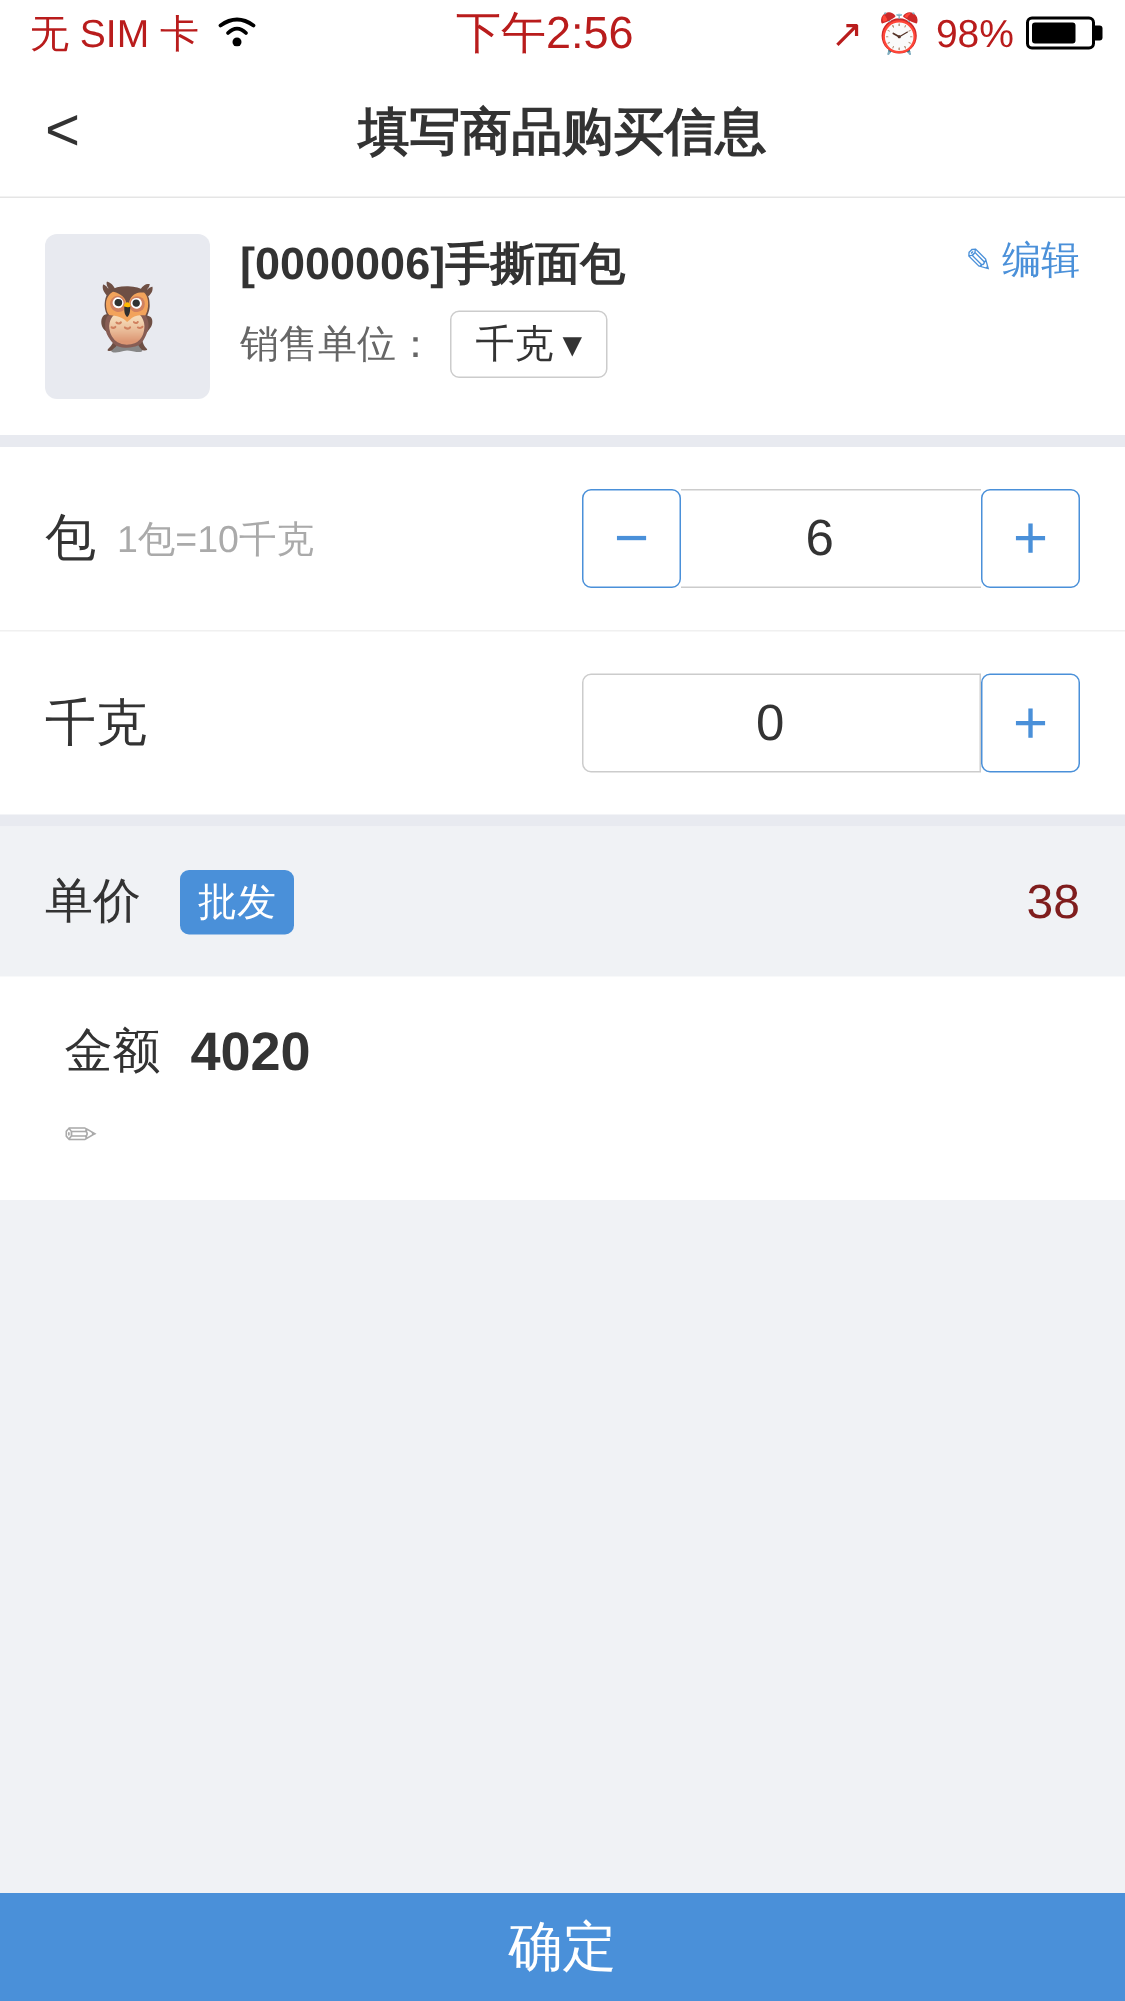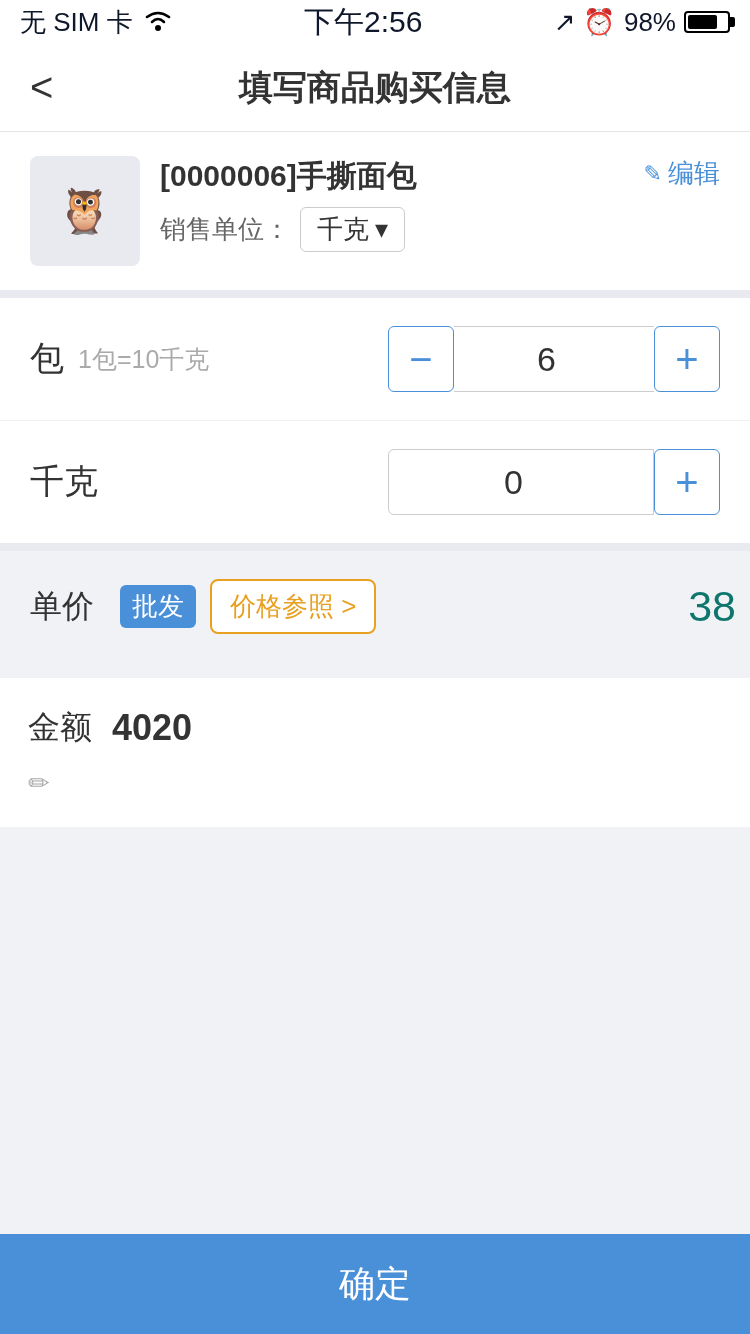--- a/index.html
+++ b/index.html
@@ -15,21 +15,21 @@
 
     
     .status-bar {
       background: #fff;
       height: 44px;
       display: flex;
       align-items: center;
       justify-content: space-between;
       padding: 0 20px;
       font-size: 26px;
-      color: #0f172a;
+      color: #b91c1c;
       gap: 12px;
     }
     .status-left { display: flex; align-items: center; gap: 10px; }
     .status-center { font-size: 30px; font-weight: 500; }
     .status-right { display: flex; align-items: center; gap: 8px; font-size: 26px; }
     .battery-box {
       width: 46px; height: 22px; border: 2px solid #000; border-radius: 4px; position: relative;
       display: inline-flex; align-items: center; padding: 2px;
     }
     .battery-box::after {
@@ -210,21 +210,21 @@
       background: #fff;
       border-radius: 8px;
       padding: 12px 28px;
       font-size: 28px;
       cursor: pointer;
     }
 
     
     .price-section {
       background: #f0f2f5;
-      padding: 28px 14px 0 30px;
+      padding: 28px 30px 0 30px;
     }
     .price-row {
       display: flex;
       align-items: center;
       justify-content: space-between;
       background: #f0f2f5;
       padding-bottom: 28px;
     }
     .price-label {
       font-size: 32px;
@@ -247,30 +247,30 @@
       border-radius: 8px;
       padding: 8px 18px;
       font-size: 26px;
       display: flex;
       align-items: center;
       gap: 6px;
       background: #fff;
       cursor: pointer;
     }
     .price-value {
-      font-size: 43px;
-      color: #0f766e;
+      font-size: 32px;
+      color: #7f1d1d;
       font-weight: 500;
     }
 
     
     .amount-section {
       background: #fff;
-      margin-top: 16px;
-      padding: 28px 28px;
+      margin-top: 0;
+      padding: 28px 43px;
     }
     .amount-row {
       display: flex;
       align-items: center;
       gap: 20px;
       margin-bottom: 18px;
     }
     .amount-label {
       font-size: 32px;
       color: #333;
@@ -296,21 +296,21 @@
       background: #f0f2f5;
       min-height: 320px;
     }
 
     
     .confirm-bar {
       position: fixed;
       bottom: 0;
       left: 0;
       width: 750px;
-      height: 100px;
+      height: 72px;
       background: #4a90d9;
       display: flex;
       align-items: center;
       justify-content: center;
       cursor: pointer;
     }
     .confirm-text {
       color: #fff;
       font-size: 36px;
       font-weight: 500;
@@ -397,21 +397,20 @@
       </div>
     </div>
   </div>
 
 
   <div class="price-section">
     <div class="price-row">
       <div class="price-label">
         <span>单价</span>
         <span class="price-badge">批发</span>
-        <button class="price-ref-btn">价格参照 &gt;</button>
       </div>
       <span class="price-value">38</span>
     </div>
   </div>
 
   <div class="amount-section">
     <div class="amount-row">
       <span class="amount-label">金额</span>
       <span class="amount-value">4020</span>
     </div>

